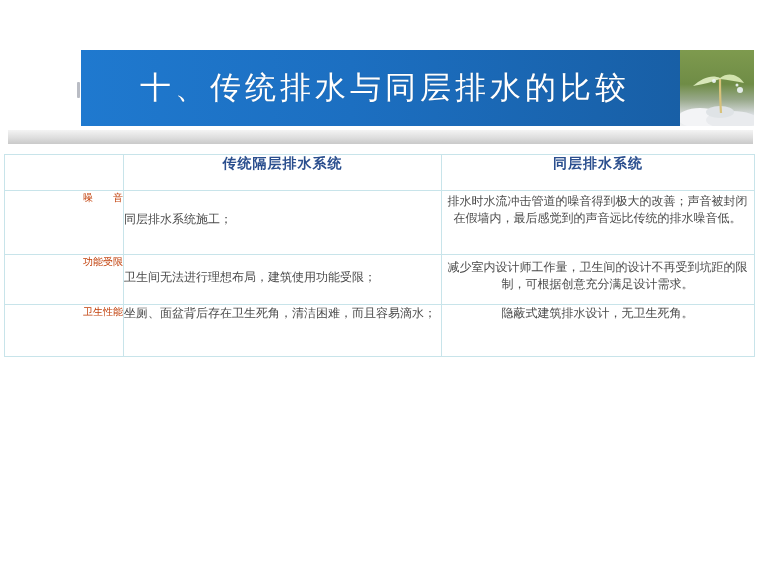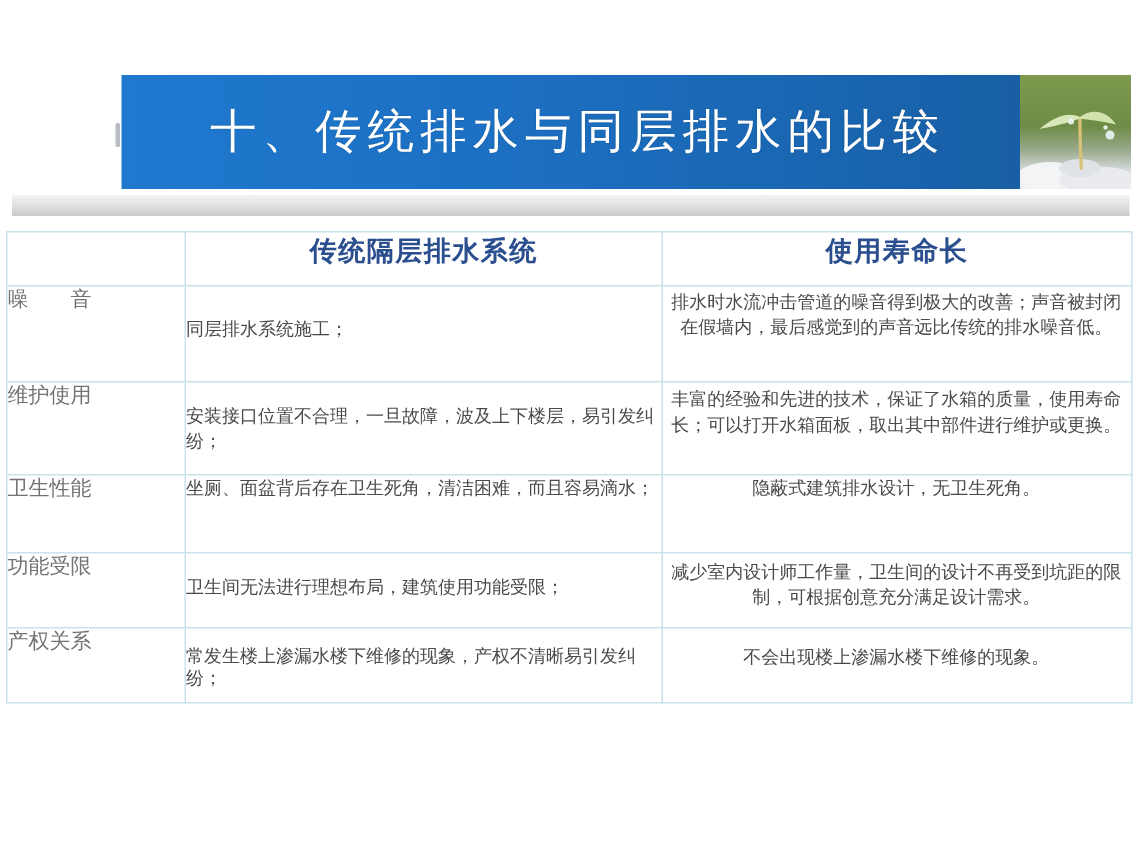--- a/index.html
+++ b/index.html
@@ -51,31 +51,31 @@
       vertical-align: top;
     }
     .col-label { width: 119px; }
     .col-trad { width: 318px; }
     .col-same { width: 313px; }
 
     th.hdr {
       height: 35px;
       vertical-align: middle;
       color: #2a4e8e;
-      font-size: 18px;
+      font-size: 14px;
       font-weight: bold;
       letter-spacing: 1px;
       text-align: center;
       font-family: "DejaVu Serif", "Liberation Serif", serif;
     }
     td.label {
       vertical-align: middle;
-      text-align: left;
-      color: #737373;
-      font-size: 14px;
+      text-align: right;
+      color: #c2410c;
+      font-size: 10px;
     }
     td.cell {
       color: #4a4a4a;
       font-size: 12px;
       line-height: 17px;
       padding: 5px 4px 0 5px;
     }
     td.cell.same { padding-left: 4px; padding-right: 5px; text-align: center; }
 
     .footer-banner {
@@ -125,46 +125,36 @@
   <table class="compare">
     <colgroup>
       <col class="col-label">
       <col class="col-trad">
       <col class="col-same">
     </colgroup>
     <tbody>
         <tr>
       <th class="hdr"></th>
       <th class="hdr">传统隔层排水系统</th>
-      <th class="hdr">使用寿命长</th>
+      <th class="hdr">同层排水系统</th>
     </tr>
     <tr style="height:64px">
       <td class="label">噪　　音</td>
       <td class="cell" style="vertical-align:middle;padding-top:0;padding-bottom:6px">同层排水系统施工；</td>
       <td class="cell same" style="padding-top:2px">排水时水流冲击管道的噪音得到极大的改善；声音被封闭在假墙内，最后感觉到的声音远比传统的排水噪音低。</td>
     </tr>
-    <tr style="height:62px">
-      <td class="label">维护使用</td>
-      <td class="cell" style="padding-top:14px">安装接口位置不合理，一旦故障，波及上下楼层，易引发纠纷；</td>
-      <td class="cell same" style="padding-top:3px">丰富的经验和先进的技术，保证了水箱的质量，使用寿命长；可以打开水箱面板，取出其中部件进行维护或更换。</td>
+    <tr style="height:50px">
+      <td class="label">功能受限</td>
+      <td class="cell" style="padding-top:14px">卫生间无法进行理想布局，建筑使用功能受限；</td>
+      <td class="cell same" style="padding-top:4px">减少室内设计师工作量，卫生间的设计不再受到坑距的限制，可根据创意充分满足设计需求。</td>
     </tr>
     <tr style="height:52px">
       <td class="label">卫生性能</td>
       <td class="cell">坐厕、面盆背后存在卫生死角，清洁困难，而且容易滴水；</td>
       <td class="cell same">隐蔽式建筑排水设计，无卫生死角。</td>
-    </tr>
-    <tr style="height:50px">
-      <td class="label">功能受限</td>
-      <td class="cell" style="padding-top:14px">卫生间无法进行理想布局，建筑使用功能受限；</td>
-      <td class="cell same" style="padding-top:4px">减少室内设计师工作量，卫生间的设计不再受到坑距的限制，可根据创意充分满足设计需求。</td>
-    </tr>
-    <tr style="height:50px">
-      <td class="label">产权关系</td>
-      <td class="cell" style="padding-top:11px;line-height:15px">常发生楼上渗漏水楼下维修的现象，产权不清晰易引发纠纷；</td>
-      <td class="cell same" style="padding-top:11px">不会出现楼上渗漏水楼下维修的现象。</td>
     </tr>
   </tbody>
     </table>
 
   <div class="footer-banner">
     <span class="footer-text">同层排水系统施工</span>
   </div>
   <div class="footer-shadow"></div>
 
 </div>

